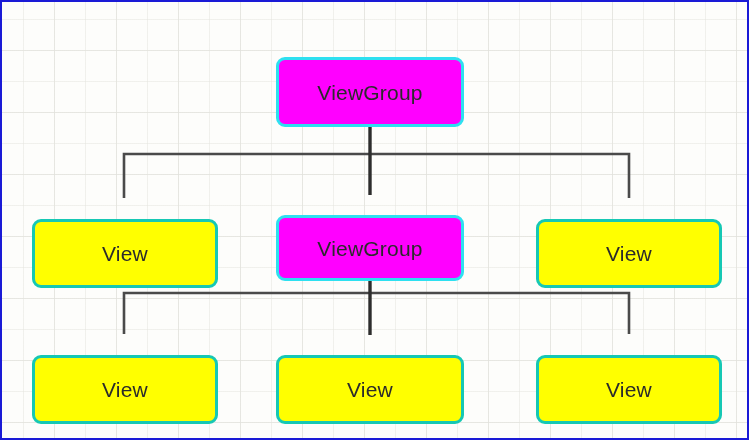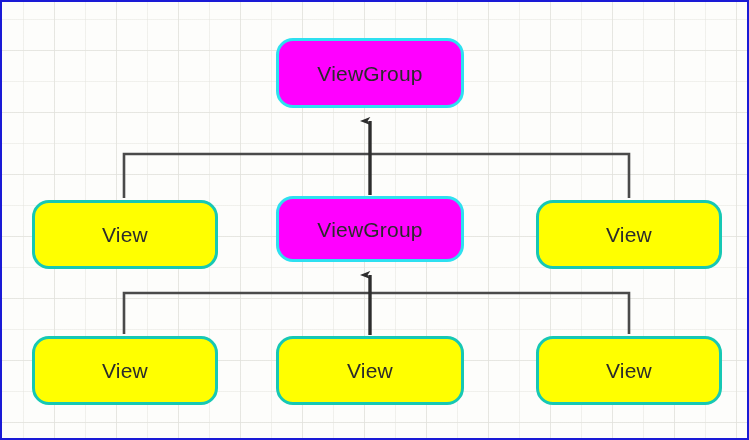--- a/index.html
+++ b/index.html
@@ -42,27 +42,28 @@
     position: absolute;
     left: 0;
     top: 0;
     width: 745px;
     height: 436px;
     pointer-events: none;
   }
   .node {
     position: absolute;
     box-sizing: border-box;
-    border-radius: 17px;
+    border-radius: 9px;
     display: flex;
     align-items: center;
     justify-content: center;
     font-size: 21px;
     letter-spacing: 0.2px;
     color: #2b2b2b;
+    margin-top: 19px;
   }
   .node.viewgroup {
     background: #ff00ff;
     border: 3px solid #2ee0f0;
   }
   .node.view {
     background: #ffff00;
     border: 3px solid #16c8b4;
   }
   .node-label {

